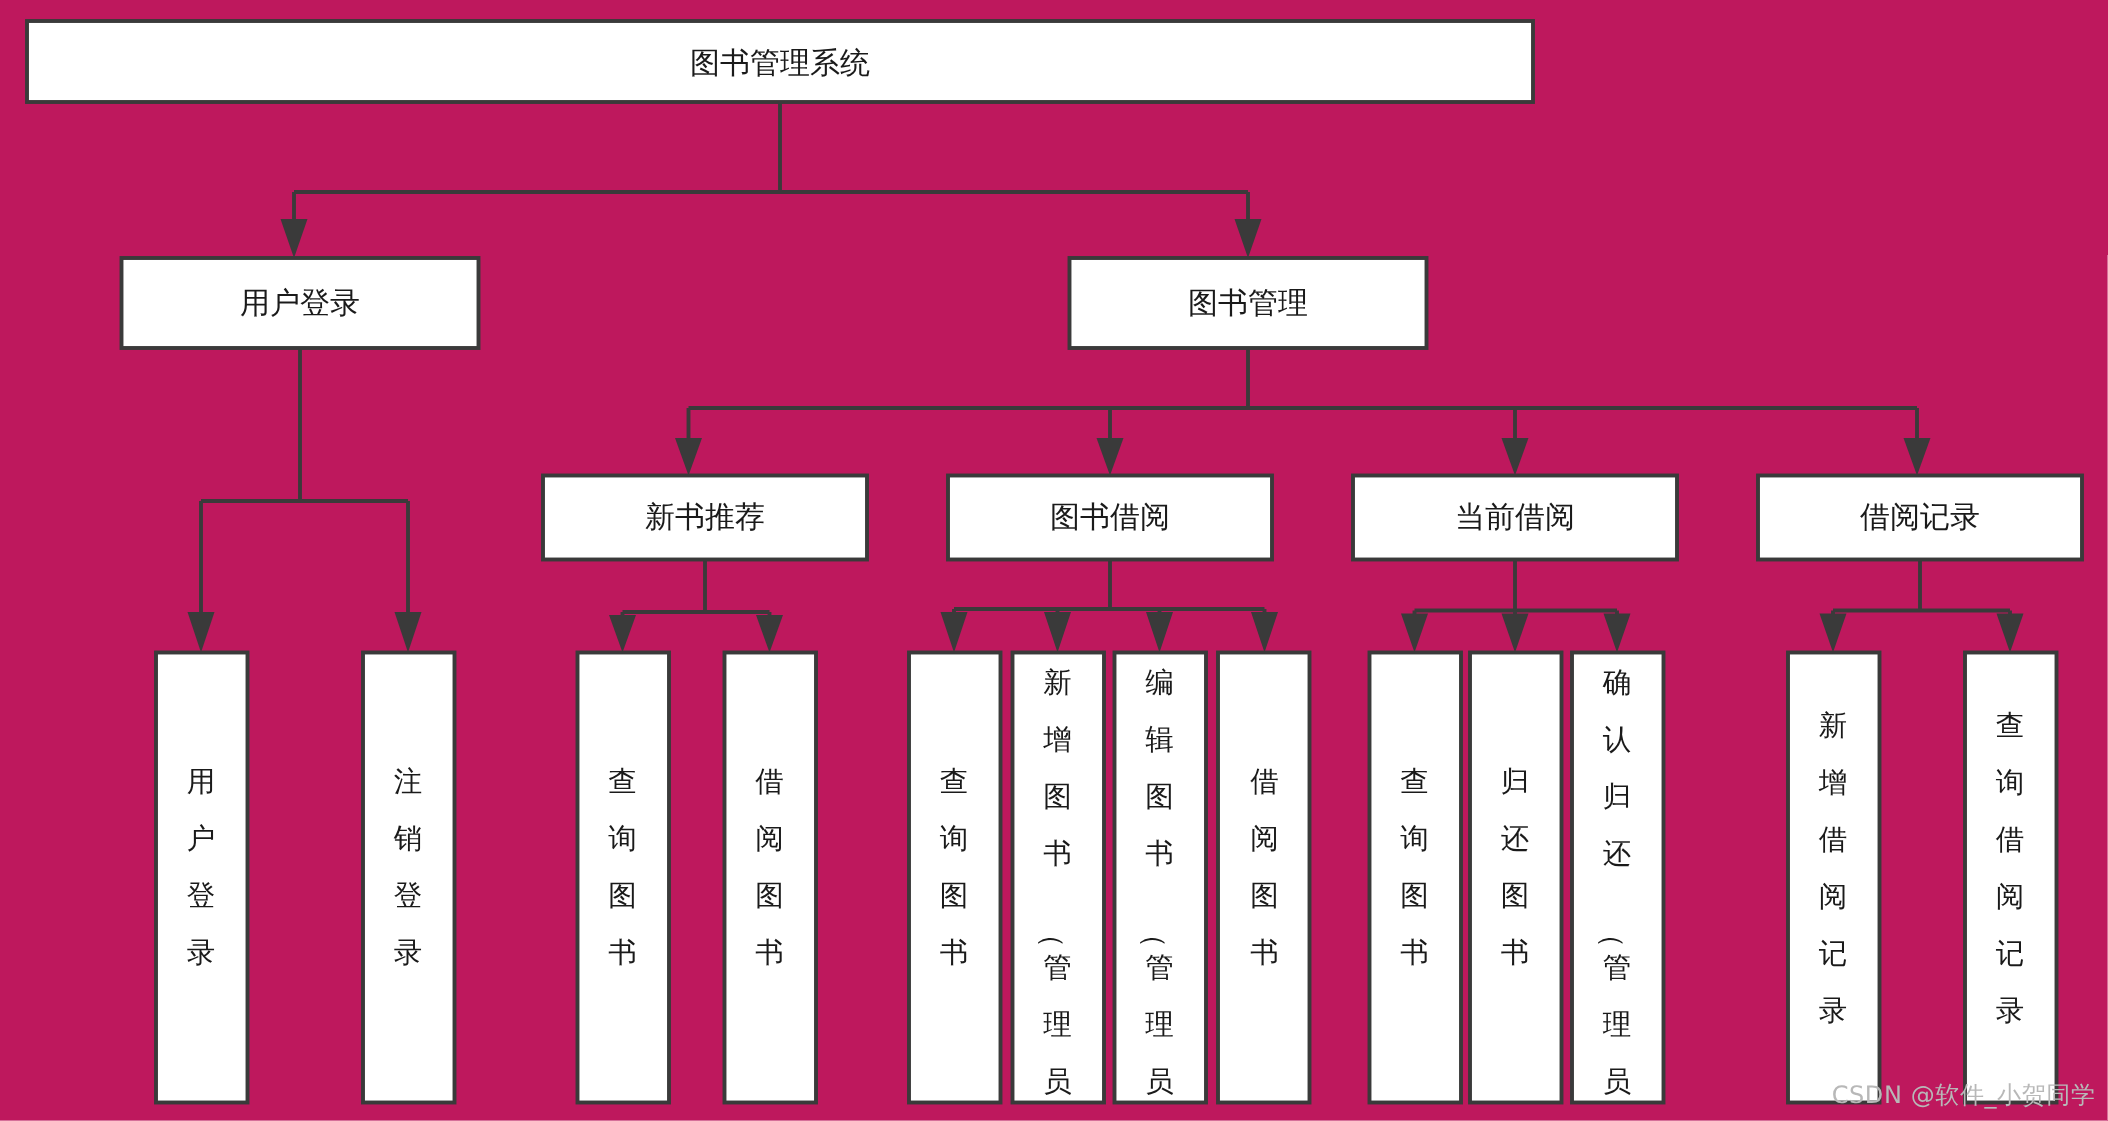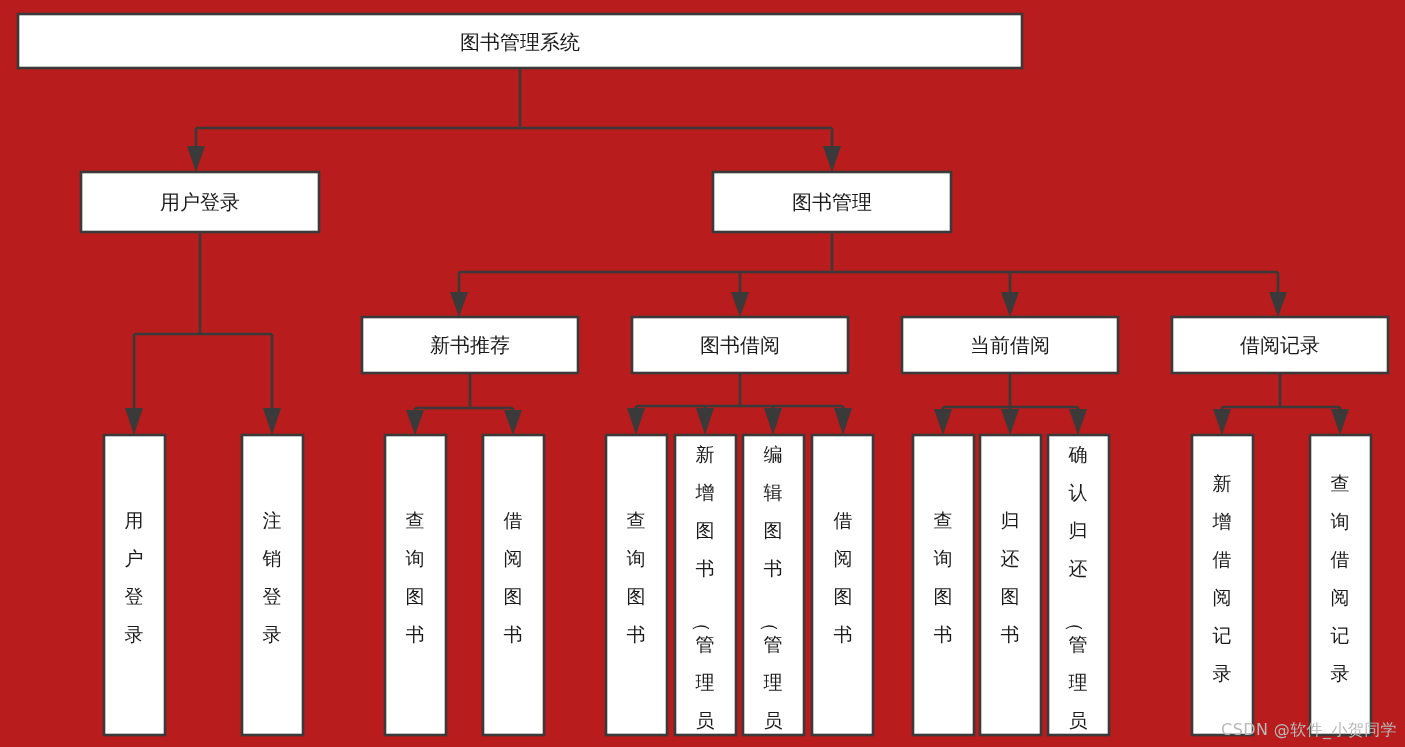--- a/index.html
+++ b/index.html
@@ -10,21 +10,21 @@
   body {
     width: 1405px;
     height: 747px;
     overflow: hidden;
     font-family: "DejaVu Sans", "Liberation Sans", sans-serif;
   }
   #diagram-root {
     position: relative;
     width: 1405px;
     height: 747px;
-    background: #b91c1c;
+    background: #be185d;
   }
   svg#tree-svg {
     position: absolute;
     left: 0;
     top: 0;
     width: 1405px;
     height: 747px;
     display: block;
   }
   .node-box {

